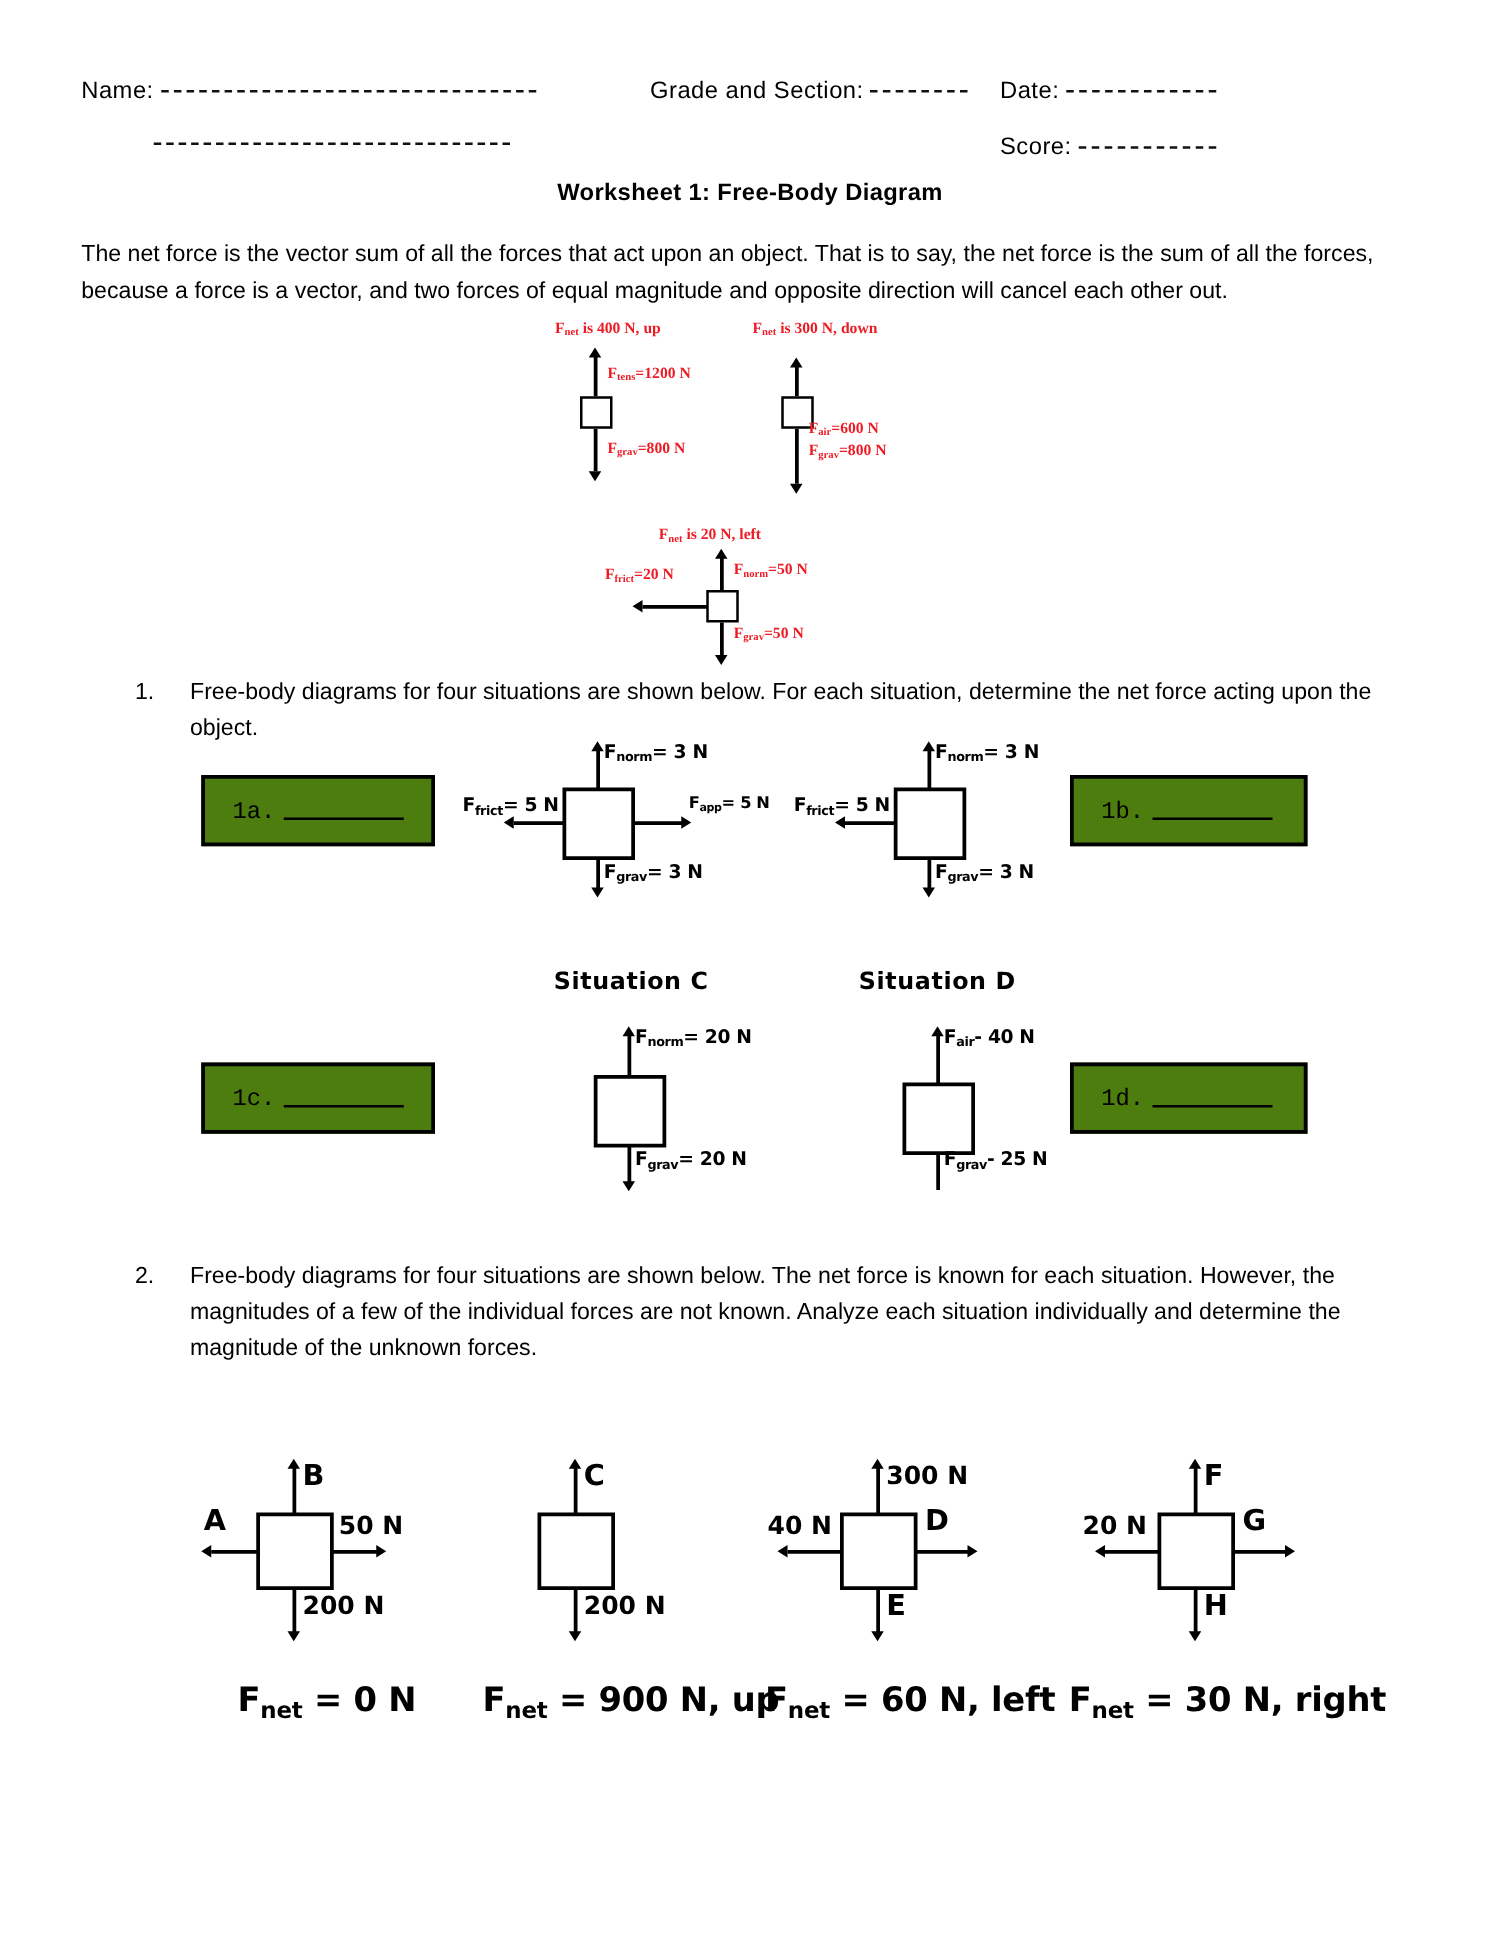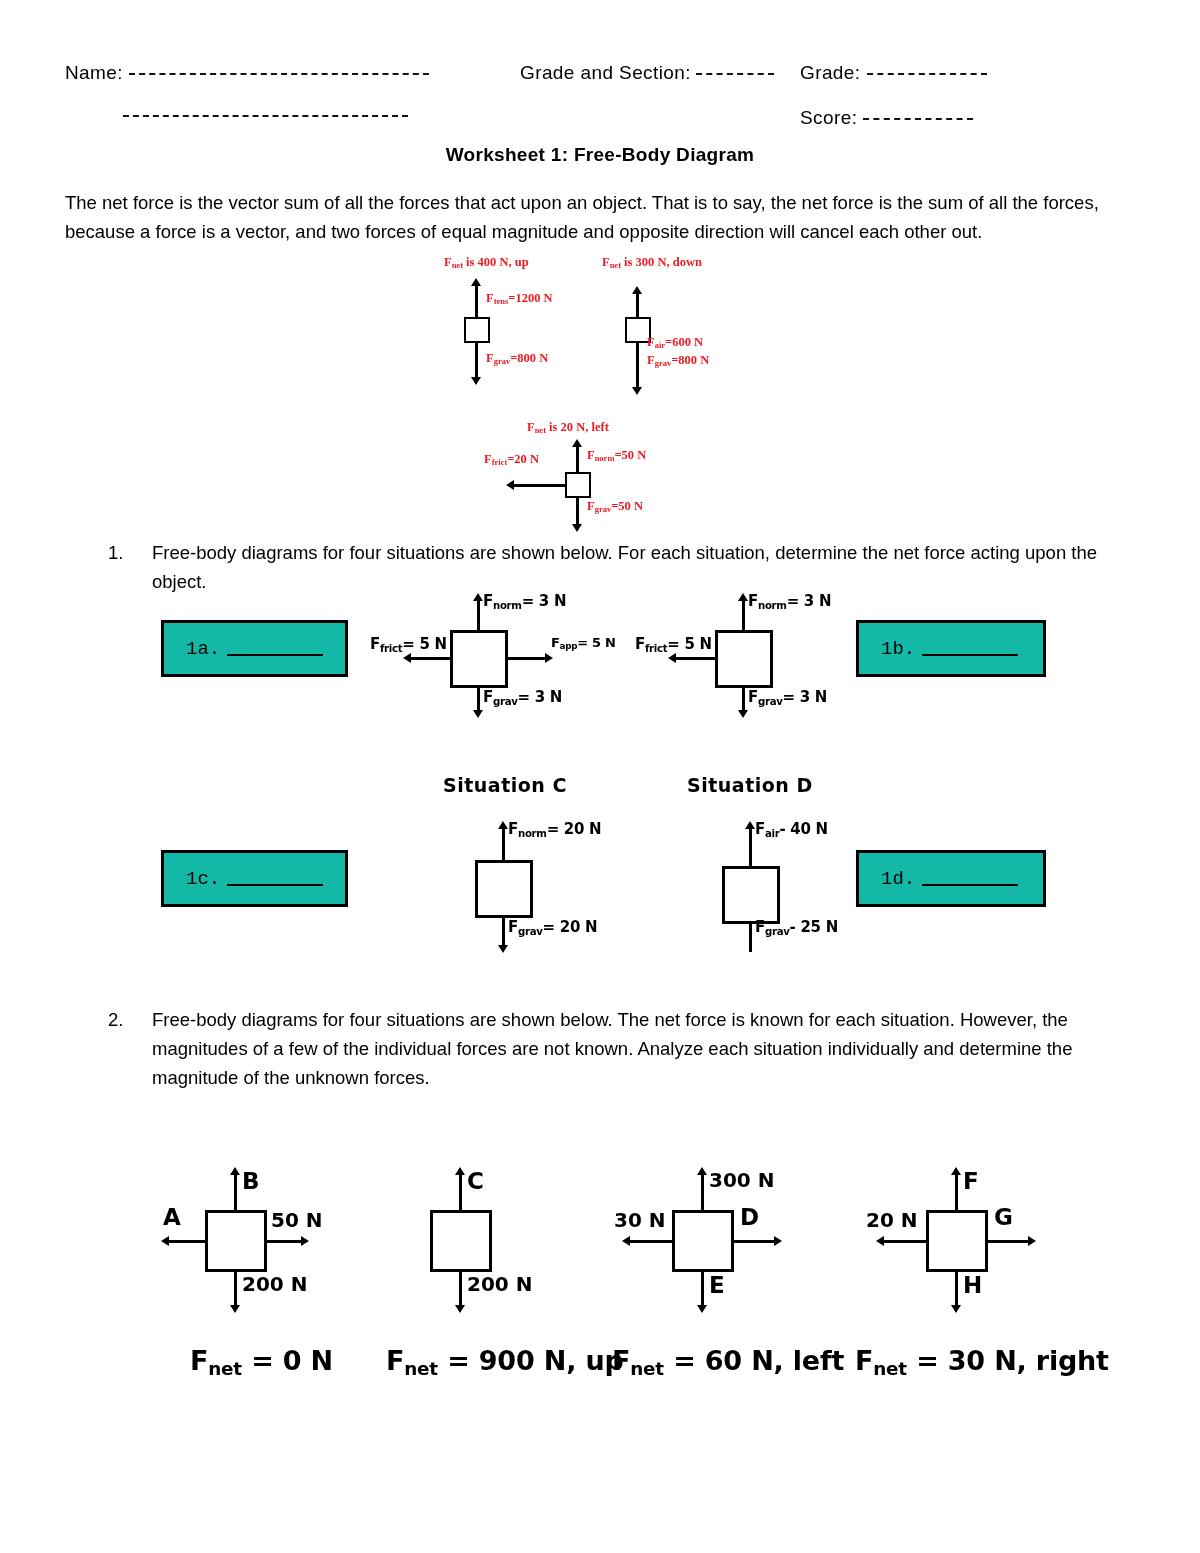--- a/index.html
+++ b/index.html
@@ -62,21 +62,21 @@
   .head-right { border-top: 5px solid transparent; border-bottom: 5px solid transparent; border-left: 8px solid #000; }
   .rlabel { position: absolute; font-size: 12.5px; white-space: nowrap; }
 
   
   .qnum { position: absolute; font-size: 18.5px; line-height: 29px; }
   .qnum .num { position: absolute; left: 0; top: 0; width: 36px; }
   .qnum .txt { margin-left: 44px; display: block; }
 
   
   .ansbox {
-    position: absolute; border: 3px solid #000; background: #14b8a6;
+    position: absolute; border: 3px solid #000; background: #4d7c0f;
     display: flex; align-items: center; padding-left: 22px;
   }
   .ansbox .lab { font-family: "Liberation Mono", monospace; font-size: 19px; }
   .ansbox .blank { display: inline-block; border-bottom: 2.5px solid #000; width: 96px; height: 14px; margin-left: 7px; }
 
   
   .fbd { position: absolute; }
   .fbd-box {
     position: absolute; border: 3.5px solid #000; background: #fff;
   }
@@ -104,21 +104,21 @@
 
   <div class="header">
     <div class="hdr-line1">
       <div class="blk-left">
         <span class="hdr-label">Name:</span><span class="rule r-name"></span>
       </div>
       <div class="blk-mid">
         <span class="hdr-label">Grade and Section:</span><span class="rule r-grade"></span>
       </div>
       <div class="blk-right">
-        <span class="hdr-label">Grade:</span><span class="rule r-date"></span>
+        <span class="hdr-label">Date:</span><span class="rule r-date"></span>
       </div>
     </div>
     <div class="hdr-line2">
       <div class="blk-left">
         <span class="rule r-name2" style="margin-left:58px;"></span>
       </div>
       <div class="blk-mid"></div>
       <div class="blk-right">
         <span class="hdr-label">Score:</span><span class="rule r-score"></span>
       </div>
@@ -324,21 +324,21 @@
   <div class="fbd" style="left:612px; top:1160px; width:250px; height:150px;">
     <div class="fbd-box" style="left:60px; top:50px; width:62px; height:62px;"></div>
     <div class="arrow-v" style="left:89px; top:14px; height:38px;"></div>
     <div class="ah-head head-up" style="left:85px; top:7px;"></div>
     <div class="bigletter" style="left:97px; top:8px; font-size:20px;">300 N</div>
     <div class="arrow-v" style="left:89px; top:110px; height:38px;"></div>
     <div class="ah-head head-down" style="left:85px; top:145px;"></div>
     <div class="bigletter" style="left:97px; top:112px;">E</div>
     <div class="arrow-h" style="left:18px; top:80px; width:44px;"></div>
     <div class="ah-head head-left" style="left:10px; top:76px;"></div>
-    <div class="bigletter" style="left:2px; top:48px; font-size:20px;">30 N</div>
+    <div class="bigletter" style="left:2px; top:48px; font-size:20px;">40 N</div>
     <div class="arrow-h" style="left:120px; top:80px; width:44px;"></div>
     <div class="ah-head head-right" style="left:162px; top:76px;"></div>
     <div class="bigletter" style="left:128px; top:44px;">D</div>
   </div>
   <div class="fnet-line" style="left:612px; top:1345px;">
     <span>F</span><sub>net</sub><span> = 60 N, left</span>
   </div>
 
   <div class="fbd" style="left:858px; top:1160px; width:250px; height:150px;">
     <div class="fbd-box" style="left:68px; top:50px; width:62px; height:62px;"></div>

